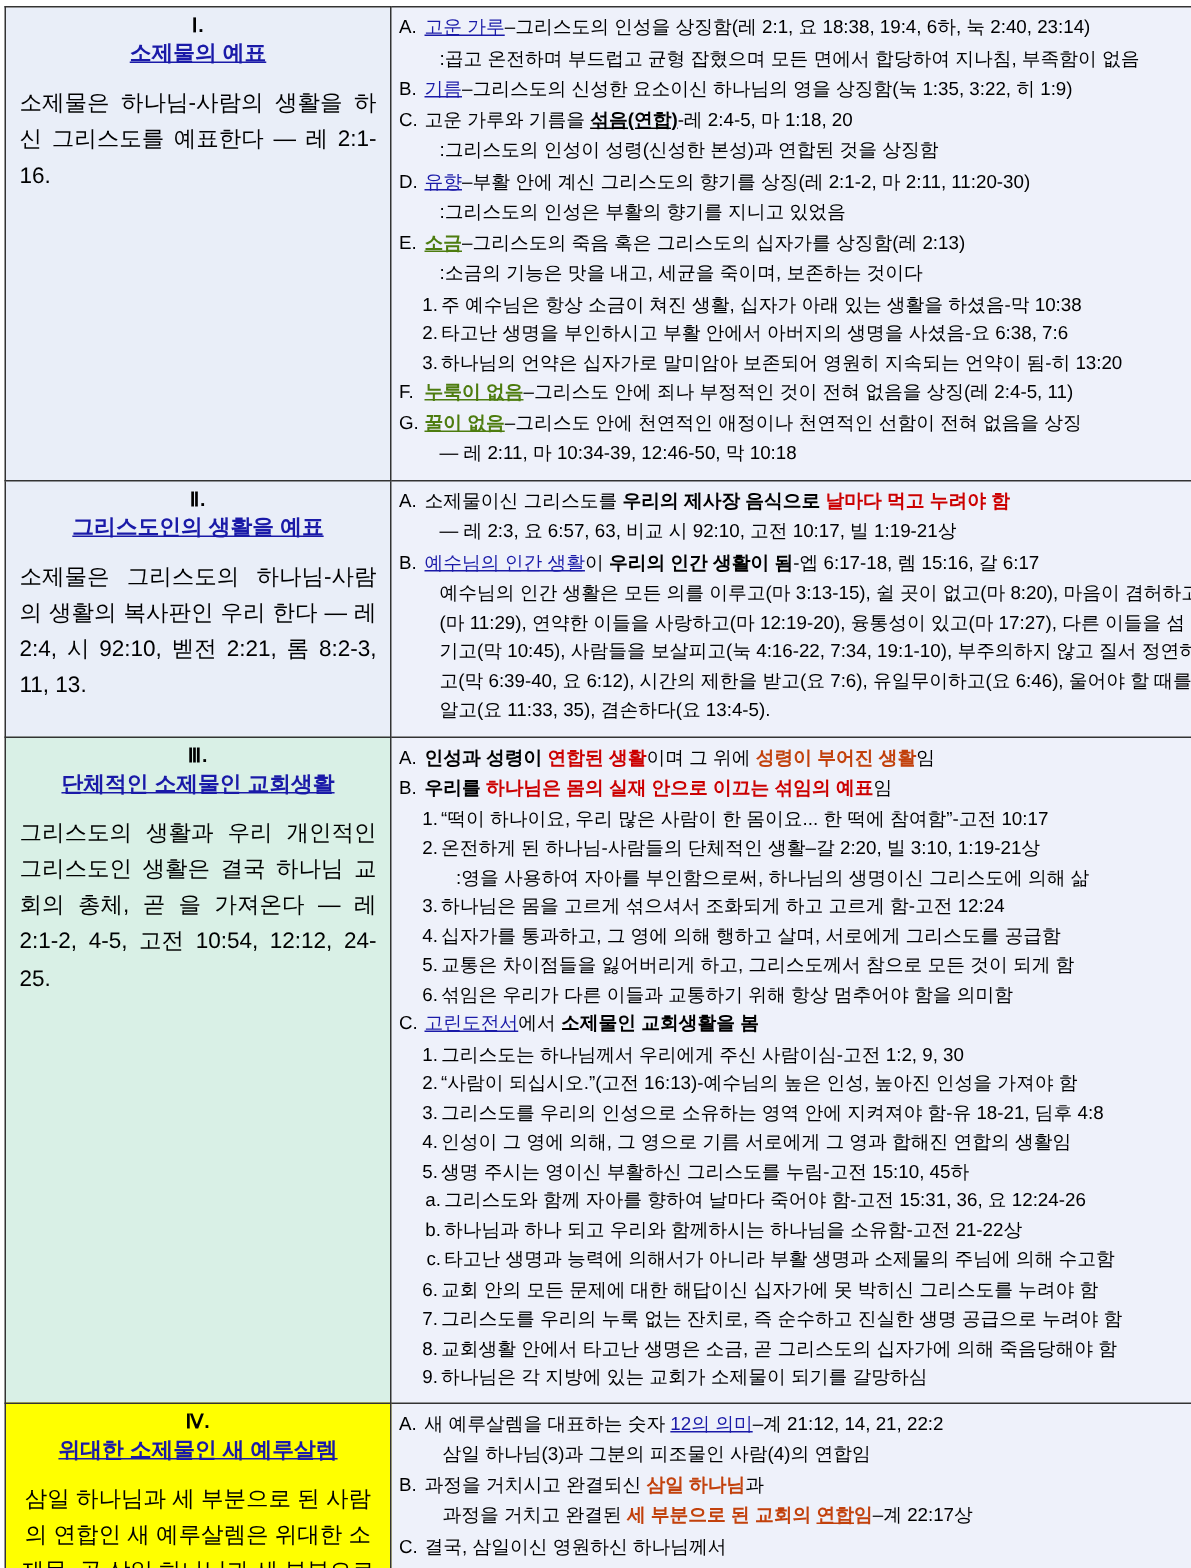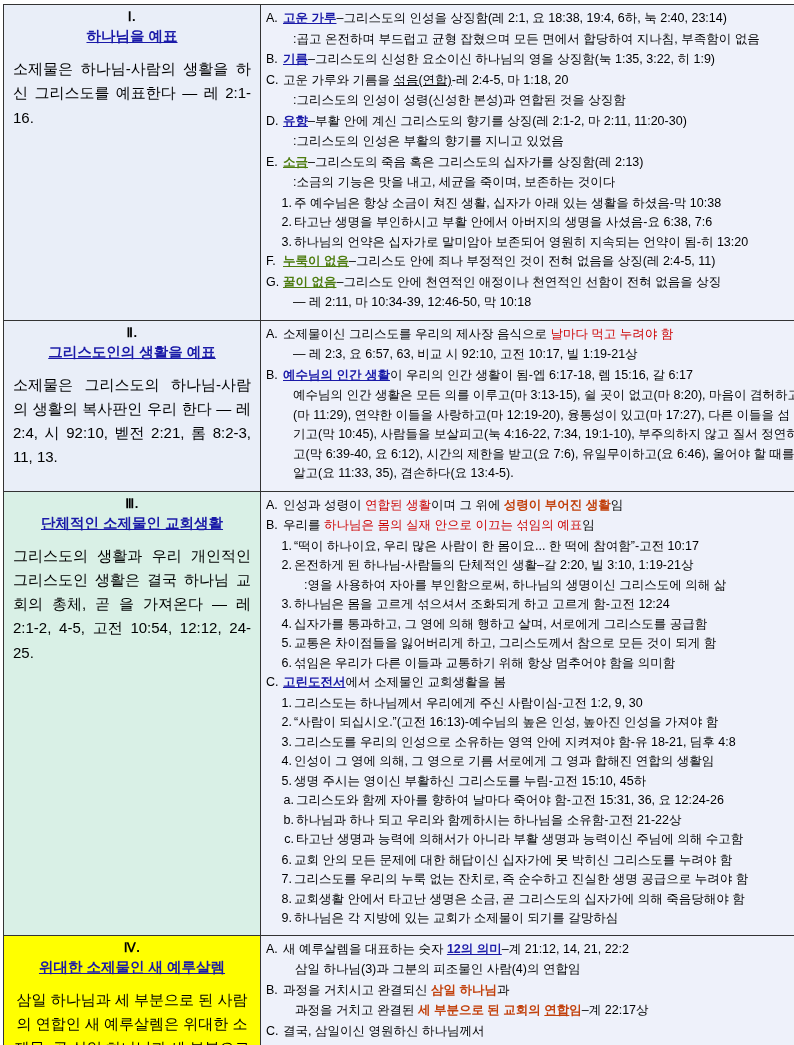--- a/index.html
+++ b/index.html
@@ -93,37 +93,37 @@
     margin:0;
     padding:0 0 0 12px;
     font-size:12.5px;
     line-height:1.56;
   }
   ol.sub > li{position:relative;padding-left:18px;}
   ol.sub > li > .mk{position:absolute;left:0;top:0;width:16px;text-align:right;}
   .ind1{display:block;padding-left:10px;}
   .ind2{display:block;padding-left:12px;}
   u.blue, .ul{text-decoration:underline;}
-  .bu{color:#1a1aa8;font-weight:bold;text-decoration:underline;}
-  .bb{font-weight:normal;}
-  .ub{text-decoration:underline;font-weight:normal;}
+  .bu{color:#1a1aa8;font-weight:normal;text-decoration:underline;}
+  .bb{font-weight:bold;}
+  .ub{text-decoration:underline;font-weight:bold;}
   .red{color:#cc0000;}
   .rb{color:#c2410c;font-weight:bold;}
   .rbu{color:#4d7c0f;font-weight:bold;text-decoration:underline;}
 </style>
 </head>
 <body>
 
 <table class="sheet">
   <tbody>
 
   <tr class="r1">
     <td class="leftcol">
       <div class="roman">Ⅰ.</div>
-      <div class="heading">하나님을 예표</div>
+      <div class="heading">소제물의 예표</div>
       <p class="desc">소제물은 하나님-사람의 생활을 하신 그리스도를 예표한다 ― 레 2:1-16.</p>
     </td>
     <td class="rightcol">
       <ol class="alpha">
         <li><span class="mk">A.</span><span><span class="bu">고운 가루</span>–그리스도의 인성을 상징함(레 2:1, 요 18:38, 19:4, 6하, 눅 2:40, 23:14)</span></li>
         <li>
               <span class="mk"></span>
               <span class="ind1">:곱고 온전하며 부드럽고 균형 잡혔으며 모든 면에서 합당하여 지나침, 부족함이 없음</span>
             </li>
         <li><span class="mk">B.</span><span><span class="bu">기름</span>–그리스도의 신성한 요소이신 하나님의 영을 상징함(눅 1:35, 3:22, 히 1:9)</span></li>
@@ -210,21 +210,21 @@
       <ol class="num">
         <li><span class="mk">1.</span><span>그리스도는 하나님께서 우리에게 주신 사람이심-고전 1:2, 9, 30</span></li>
         <li><span class="mk">2.</span><span>“사람이 되십시오.”(고전 16:13)-예수님의 높은 인성, 높아진 인성을 가져야 함</span></li>
         <li><span class="mk">3.</span><span>그리스도를 우리의 인성으로 소유하는 영역 안에 지켜져야 함-유 18-21, 딤후 4:8</span></li>
         <li><span class="mk">4.</span><span>인성이 그 영에 의해, 그 영으로 기름 서로에게 그 영과 합해진 연합의 생활임</span></li>
         <li><span class="mk">5.</span><span>생명 주시는 영이신 부활하신 그리스도를 누림-고전 15:10, 45하</span></li>
       </ol>
       <ol class="sub">
         <li><span class="mk">a.</span><span>그리스도와 함께 자아를 향하여 날마다 죽어야 함-고전 15:31, 36, 요 12:24-26</span></li>
         <li><span class="mk">b.</span><span>하나님과 하나 되고 우리와 함께하시는 하나님을 소유함-고전 21-22상</span></li>
-        <li><span class="mk">c.</span><span>타고난 생명과 능력에 의해서가 아니라 부활 생명과 능력이신 주님에 의해 수고함</span></li>
+        <li><span class="mk">c.</span><span>타고난 생명과 능력에 의해서가 아니라 부활 생명과 소제물의 주님에 의해 수고함</span></li>
       </ol>
       <ol class="num">
         <li><span class="mk">6.</span><span>교회 안의 모든 문제에 대한 해답이신 십자가에 못 박히신 그리스도를 누려야 함</span></li>
         <li><span class="mk">7.</span><span>그리스도를 우리의 누룩 없는 잔치로, 즉 순수하고 진실한 생명 공급으로 누려야 함</span></li>
         <li><span class="mk">8.</span><span>교회생활 안에서 타고난 생명은 소금, 곧 그리스도의 십자가에 의해 죽음당해야 함</span></li>
         <li><span class="mk">9.</span><span>하나님은 각 지방에 있는 교회가 소제물이 되기를 갈망하심</span></li>
       </ol>
     </td>
   </tr>
 

